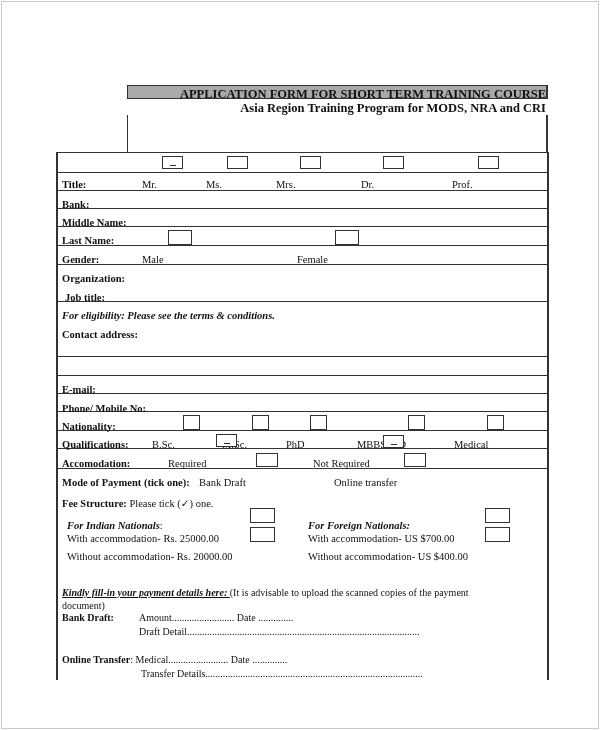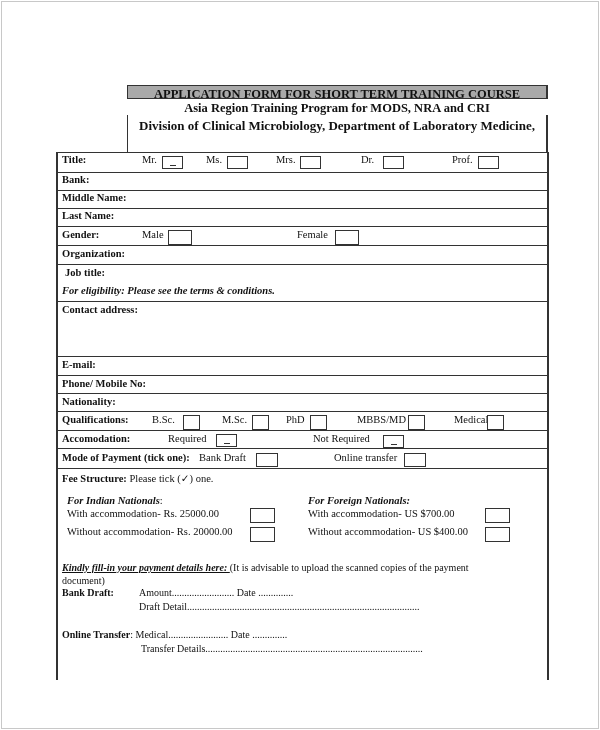--- a/index.html
+++ b/index.html
@@ -1,46 +1,45 @@
 <!DOCTYPE html>
 <html><head>
 <meta charset="utf-8">
 <style>
   html, body { margin:0; padding:0; }
   body { width:600px; height:730px; background:#ffffff; position:relative; overflow:hidden;
          font-family:"Liberation Serif", serif; color:#111; }
   .page { position:absolute; left:1px; top:1px; width:596px; height:726px;
           border:1px solid #c8c8c8; background:#fff; }
   .hdr { position:absolute; left:127px; width:421px; border:1px solid #333; border-right:2px solid #333; }
-  .hdr-gray { top:85px; height:14px; background:#a9a9a9; text-align:center;
+  .hdr-gray { top:85px; height:14px; background:#a9a9a9; text-align:right;
               font-weight:bold; font-size:12.5px; line-height:14px; padding-top:1px; box-sizing:border-box; }
   .hdr-white { top:115px; height:38px; background:#fff; border-top:none; text-align:center;
                font-weight:bold; font-size:13px; line-height:18px; padding-top:2px; box-sizing:border-box; }
   .frame { position:absolute; left:56px; top:152px; width:493px; height:528px;
            border-left:2px solid #333; border-right:2px solid #333; border-top:1px solid #333; box-sizing:border-box; }
   .hline { position:absolute; left:56px; width:493px; height:0; border-top:1.5px solid #333; }
-  .t { position:absolute; font-size:10.5px; white-space:nowrap; line-height:12px; }
+  .t { position:absolute; font-size:10.5px; white-space:nowrap; line-height:12px;margin-top:25px; }
   .b { font-weight:bold; }
   .i { font-style:italic; }
   .u { text-decoration:underline; }
   .cb { position:absolute; width:21px; height:13px; border:1px solid #333; background:#fff; box-sizing:border-box; }
   .cb.dash::after { content:""; position:absolute; left:7px; bottom:2px; width:6px; border-top:1px solid #333; }
   .cb.big { width:24px; height:15px; }
 </style>
 </head>
 <body>
 
 <div class="page"></div>
 
 <div class="hdr hdr-gray">
   <div>APPLICATION FORM FOR SHORT TERM TRAINING COURSE</div>
   <div>Asia Region Training Program for MODS, NRA and CRI</div>
 </div>
 <div class="hdr hdr-white">
-  <div>Division of Clinical Microbiology, Department of Laboratory Medicine,</div>
 </div>
 
 <div class="frame"></div>
 
 <div class="hline" style="top:172px"></div>
 <div class="hline" style="top:190px"></div>
 <div class="hline" style="top:208px"></div>
 <div class="hline" style="top:226px"></div>
 <div class="hline" style="top:245px"></div>
 <div class="hline" style="top:264px"></div>

